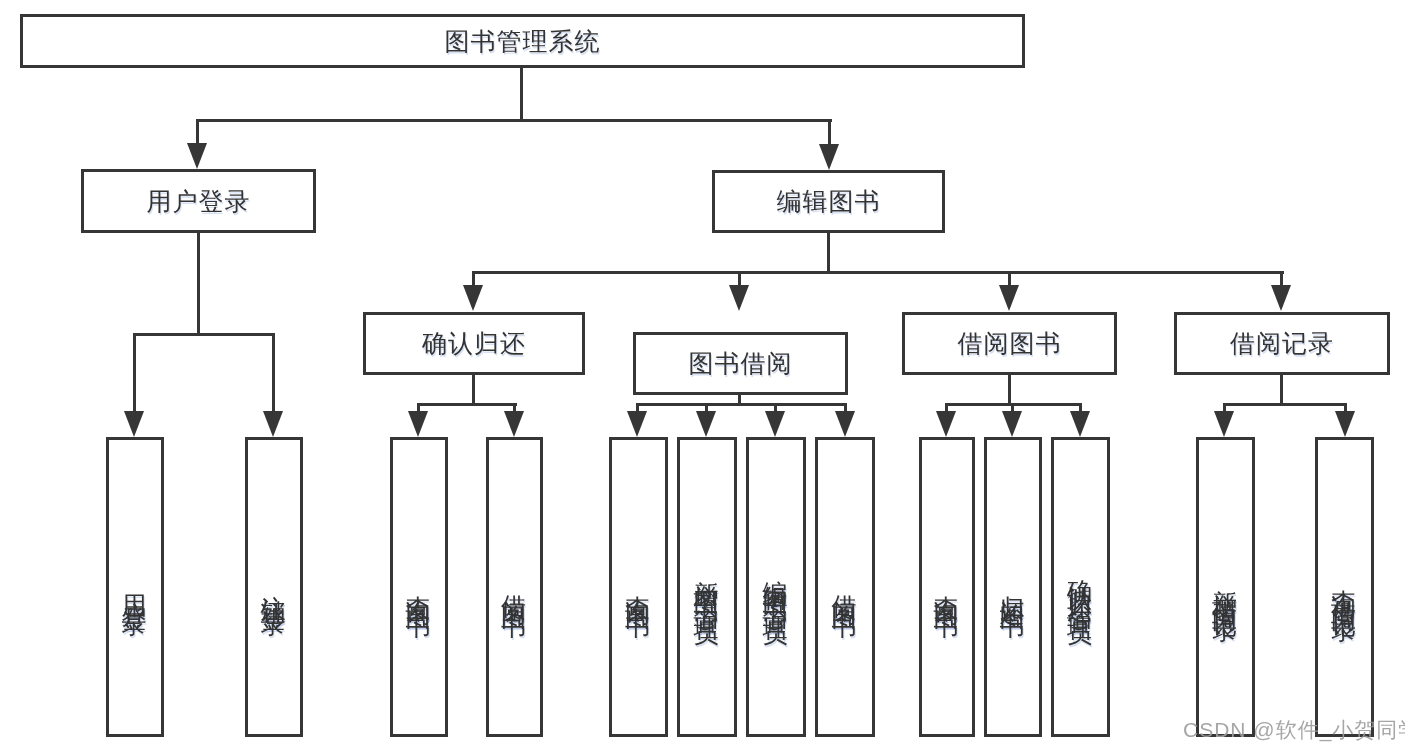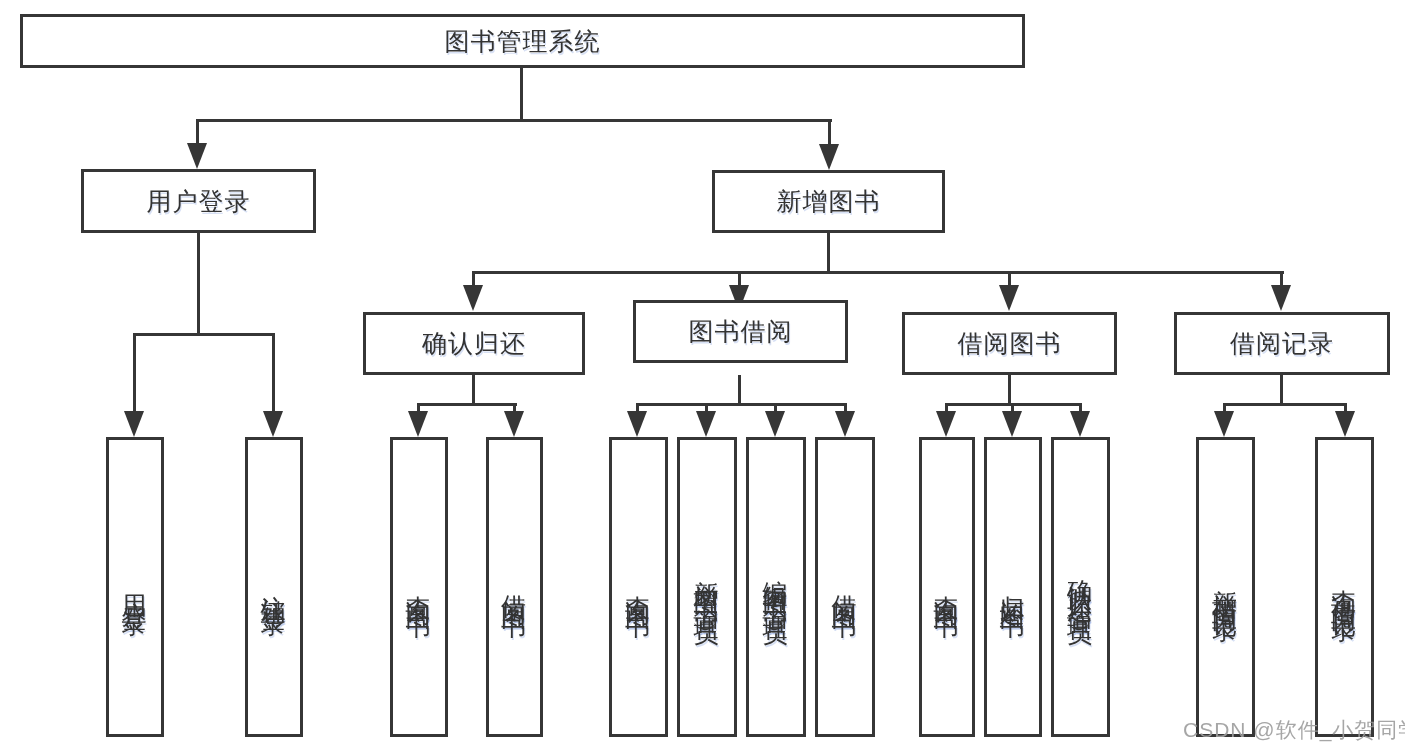--- a/index.html
+++ b/index.html
@@ -98,27 +98,27 @@
   <div class="arrow" style="left:1335px;top:411px"></div>
 
   <div class="node hnode" style="left:20px;top:14px;width:1005px;height:54px">
     <span>图书管理系统</span>
   </div>
 
   <div class="node hnode" style="left:81px;top:169px;width:235px;height:64px">
     <span>用户登录</span>
   </div>
   <div class="node hnode" style="left:712px;top:170px;width:233px;height:63px">
-    <span>新增图书</span>
+    <span>编辑图书</span>
   </div>
 
   <div class="node hnode" style="left:363px;top:312px;width:222px;height:63px">
     <span>确认归还</span>
   </div>
-  <div class="node hnode" style="left:633px;top:300px;width:215px;height:63px">
+  <div class="node hnode" style="left:633px;top:332px;width:215px;height:63px">
     <span>图书借阅</span>
   </div>
   <div class="node hnode" style="left:902px;top:312px;width:215px;height:63px">
     <span>借阅图书</span>
   </div>
   <div class="node hnode" style="left:1174px;top:312px;width:216px;height:63px">
     <span>借阅记录</span>
   </div>
 
   <div class="node vnode" style="left:106px;top:437px;width:58px;height:300px">

